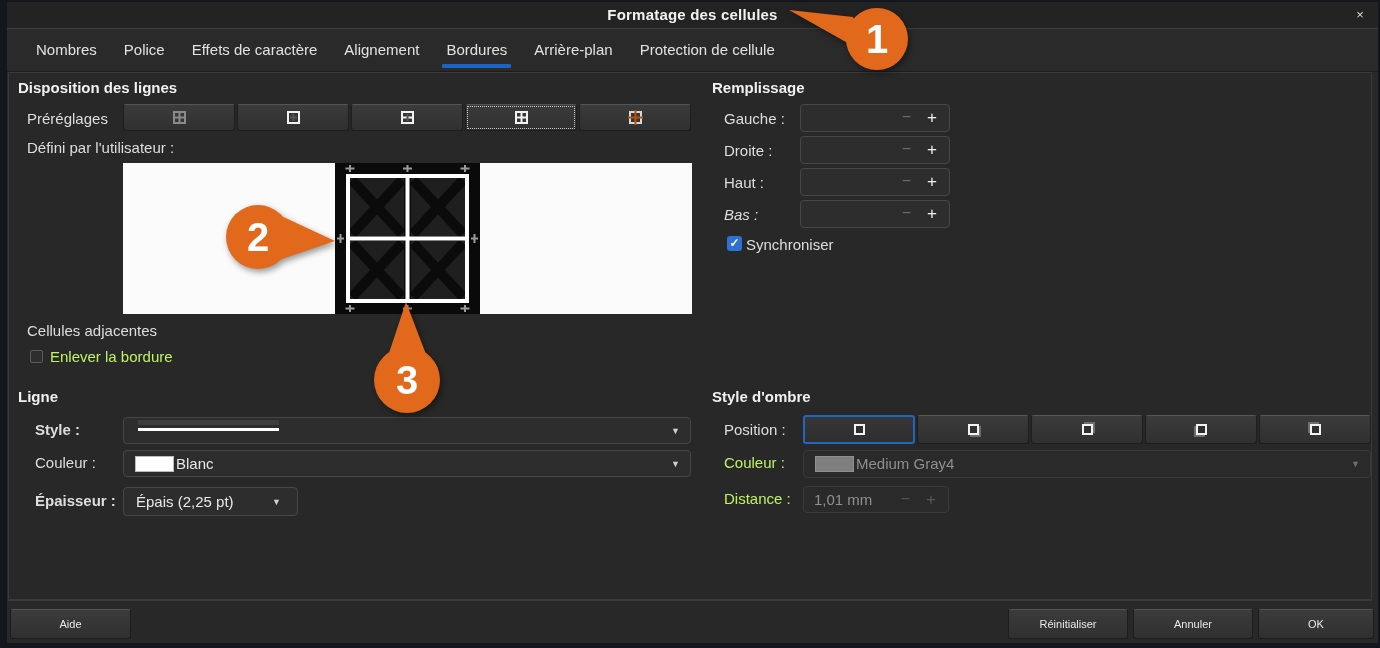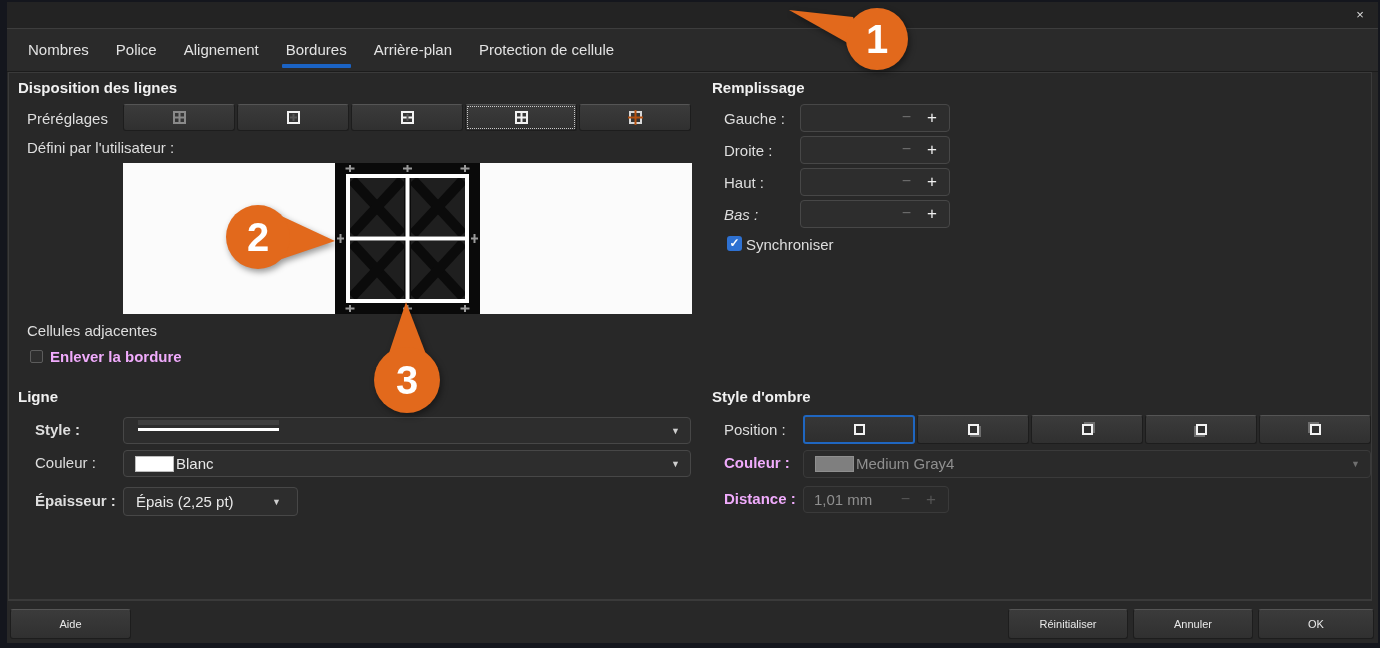--- a/index.html
+++ b/index.html
@@ -16,30 +16,30 @@
   .edge-right { position:absolute; right:0; top:0; width:2px; height:648px; background:#14161d; }
   .edge-top   { position:absolute; left:0; top:0; width:1380px; height:2px; background:#14161d; }
 
   .titlebar { position:absolute; left:7px; top:2px; width:1371px; height:26px; background:#232323; }
   .title { position:absolute; left:0; right:0; top:4px; text-align:center; font-weight:bold; color:#f2f2f2; letter-spacing:.2px; }
   .close-x { position:absolute; right:8px; top:3px; width:20px; height:20px; color:#dcdcdc;
              font-size:13px; line-height:20px; text-align:center; cursor:default; }
 
   .tabbar { position:absolute; left:7px; top:28px; width:1371px; height:44px; background:#2a2a2a;
             border-top:1px solid #3d3d3d; border-bottom:1px solid #1c1c1c;
-            display:flex; align-items:center; gap:27px; padding-left:21px; }
+            display:flex; align-items:center; gap:27px; padding-left:29px; }
   .tab { position:relative; color:#e2e2e2; padding:11px 0 12px 0; white-space:nowrap; }
   .tab.selected::after { content:""; position:absolute; left:-4px; right:-4px; bottom:2px; height:4px; background:#1b63c4; border-radius:1px; }
 
   .content-frame { position:absolute; left:8px; top:72px; width:1364px; height:528px;
                    border:1px solid #3a3a3a; background:#282828; }
 
   .group-title { position:absolute; font-weight:bold; color:#f0f0f0; }
   .lbl { position:absolute; color:#dedede; }
-  .lbl.dim { color:#f0abfc;font-weight:bold; }
+  .lbl.dim { color:#bef264; }
 
   .btn { background:linear-gradient(#3b3b3b,#303030); border:1px solid #1d1d1d; border-top-color:#555;
          border-radius:3px; color:#e8e8e8; display:flex; align-items:center; justify-content:center; }
 
   .preset-row { position:absolute; left:123px; top:104px; display:flex; gap:2px; }
   .preset-btn { width:112px; height:27px; }
   .preset-btn.focused { outline:1px dotted #c9c9c9; outline-offset:-3px; }
 
   .preview { position:absolute; left:123px; top:163px; width:569px; height:151px; background:#fbfbfb; }
 
@@ -85,26 +85,28 @@
   .annot-layer { position:absolute; left:0; top:0; width:1380px; height:648px; pointer-events:none; z-index:50; }
 </style>
 </head>
 <body>
 
 <div class="edge-left"></div>
 <div class="edge-top"></div>
 <div class="edge-right"></div>
 
 <div class="titlebar">
+  <div class="title">Formatage des cellules</div>
   <div class="close-x">×</div>
 </div>
 
 <div class="tabbar">
   <span class="tab">Nombres</span>
   <span class="tab">Police</span>
+  <span class="tab">Effets de caractère</span>
   <span class="tab">Alignement</span>
   <span class="tab selected">Bordures</span>
   <span class="tab">Arrière-plan</span>
   <span class="tab">Protection de cellule</span>
 </div>
 
 <div class="content-frame"></div>
 
 <div class="group-title" style="left:18px; top:79px;">Disposition des lignes</div>
 <div class="lbl" style="left:27px; top:110px;">Préréglages</div>

